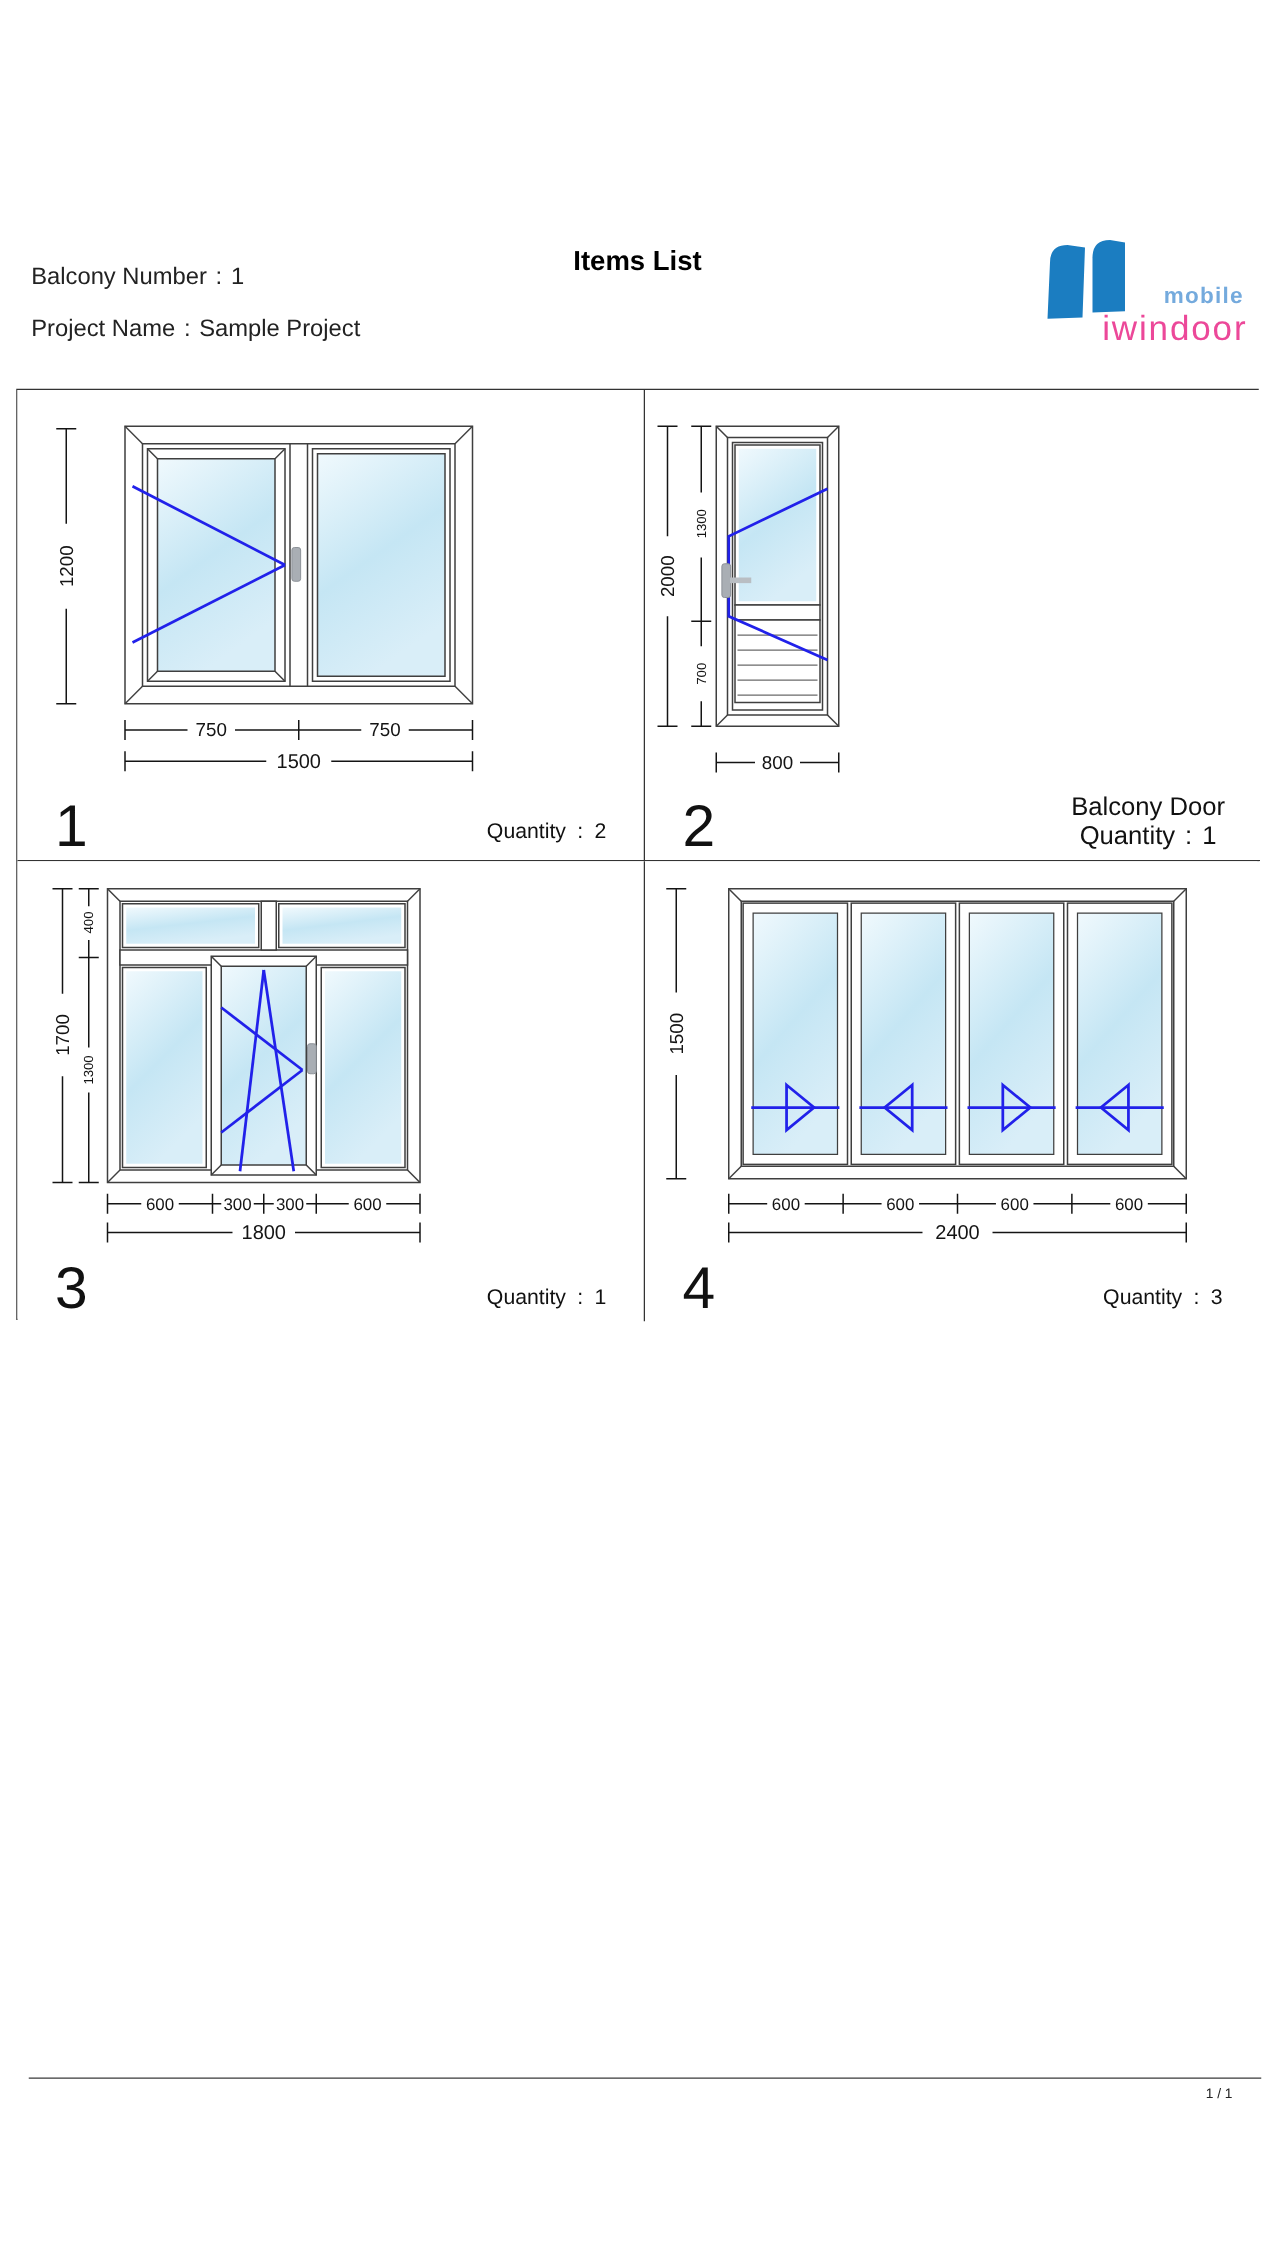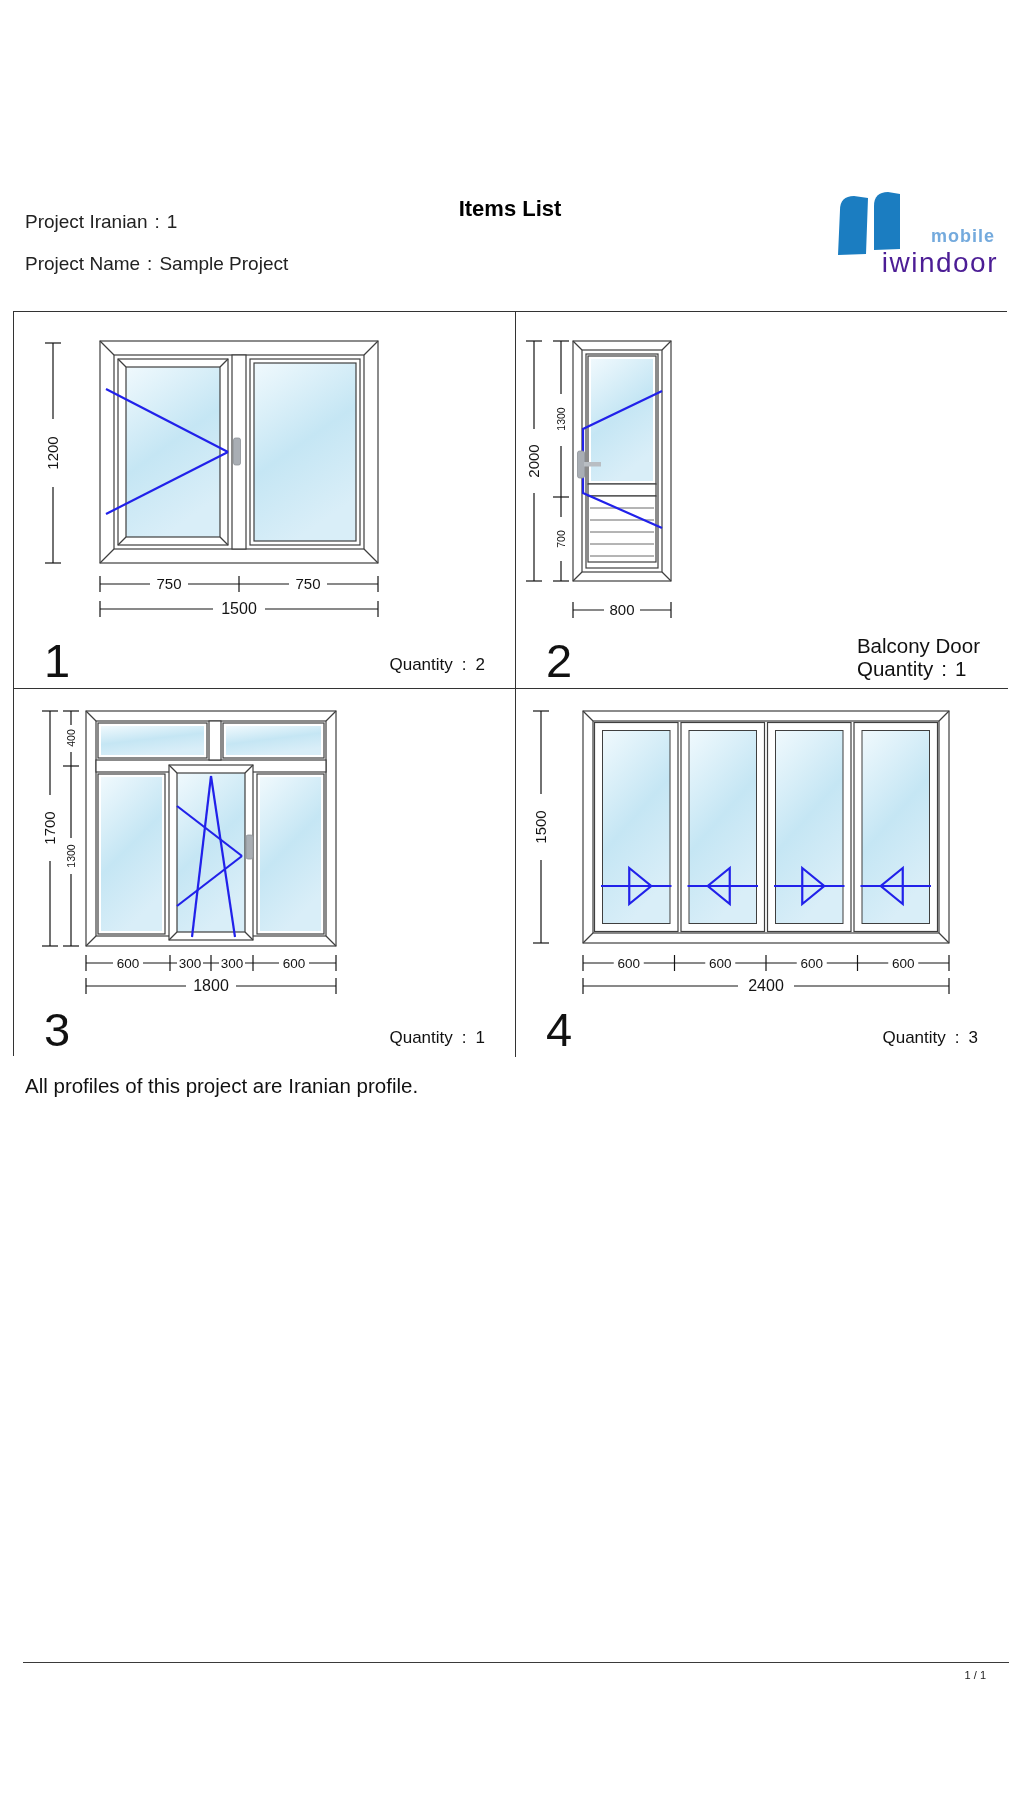--- a/index.html
+++ b/index.html
@@ -12,36 +12,36 @@
   .hline .hcol { margin:0 7px; }
   .pn { top:211px; }
   .pname { top:253px; }
   .title { position:absolute; left:0; right:0; top:196px; text-align:center;
            font-size:22px; font-weight:bold; color:#000000; }
   
   .logo-shapes { position:absolute; left:836px; top:192px; }
   .logo-mobile { position:absolute; right:25px; top:226px; font-size:18px; font-weight:bold;
                  color:#74aadd; letter-spacing:1px; }
   .logo-brand  { position:absolute; right:22px; top:247px; font-size:28px;
-                 color:#4c1d95; letter-spacing:1.5px; }
+                 color:#ec4899; letter-spacing:1.5px; }
   
   .grid { position:absolute; left:13px; top:311px; width:994px; height:745px;
           border:1.5px solid #333; box-sizing:border-box; }
   .cell { position:absolute; box-sizing:border-box; background:#fff; }
   .c1 { left:0; top:0; width:502px; height:377px; border-right:1.5px solid #333; border-bottom:1.5px solid #333; }
   .c2 { left:502px; top:0; width:492px; height:377px; border-bottom:1.5px solid #333; }
   .c3 { left:0; top:377px; width:502px; height:368px; border-right:1.5px solid #333; }
   .c4 { left:502px; top:377px; width:492px; height:368px; }
   .cell svg { position:absolute; left:0; top:0; }
   .num { position:absolute; left:30px; bottom:4px; font-size:47px; color:#111; line-height:1; }
   .qty { position:absolute; right:30px; font-size:17px; color:#111; }
   .qty-r1 { bottom:13px; }
   .qty-r2 { bottom:9px; }
   .qty .col { margin:0 9px; }
-  .cap2 { position:absolute; right:28px; bottom:8px; text-align:left;
+  .cap2 { position:absolute; right:28px; bottom:8px; text-align:center;
           font-size:20.5px; line-height:22.5px; color:#111; }
   .cap2 .col { margin:0 8px; }
   
   .frm  { fill:none; stroke:#3f3f3f; stroke-width:1.2; }
   .frmw { fill:#ffffff; stroke:#3f3f3f; stroke-width:1.2; }
   .dimln { stroke:#141414; stroke-width:1.2; }
   .blue { stroke:#2121ea; stroke-width:2.2; fill:none; }
   .louv { stroke:#6a6a6a; stroke-width:1; }
   .dim    { font-family:"Liberation Sans",sans-serif; font-size:15px; fill:#141414; }
   .dim-lg { font-family:"Liberation Sans",sans-serif; font-size:16px; fill:#141414; }
@@ -53,21 +53,21 @@
                  border-top:1.5px solid #3a3a3a; }
   .footer-text { position:absolute; left:23px; top:1669px; font-size:14.5px; color:#222; }
   .footer-page { position:absolute; right:34px; top:1669px; font-size:11px; color:#222; }
 </style>
 </head>
 <body>
 
 <div class="page">
 
   <div class="hline pn">
-    <span>Project Iranian</span><span class="hcol">:</span><span>1</span>
+    <span>Balcony Number</span><span class="hcol">:</span><span>1</span>
   </div>
   <div class="title">Items List</div>
   <div class="hline pname">
     <span>Project Name</span><span class="hcol">:</span><span>Sample Project</span>
   </div>
 
   <svg class="logo-shapes" width="68" height="66" viewBox="0 0 68 66">
     <path d="M2,63 L4,18 Q4,4 18,4 L32,6 L30,62 Z" fill="#1b7dc1"></path>
     <path d="M38,58 L38,14 Q38,0 52,0 L64,2 L64,57 Z" fill="#1b7dc1"></path>
   </svg>
@@ -348,19 +348,18 @@
         <text class="dim-lg" x="250" y="302" text-anchor="middle">2400</text>
       </svg>
       <div class="num">4</div>
       <div class="qty qty-r2">
         <span>Quantity</span><span class="col">:</span><span>3</span>
       </div>
     </div>
   </div>
 
   <div class="notes">
-    <div>All profiles of this project are Iranian profile.</div>
   </div>
 
   <div class="footer-line"></div>
   <div class="footer-page">1 / 1</div>
 
 </div>
 
 </body></html>

